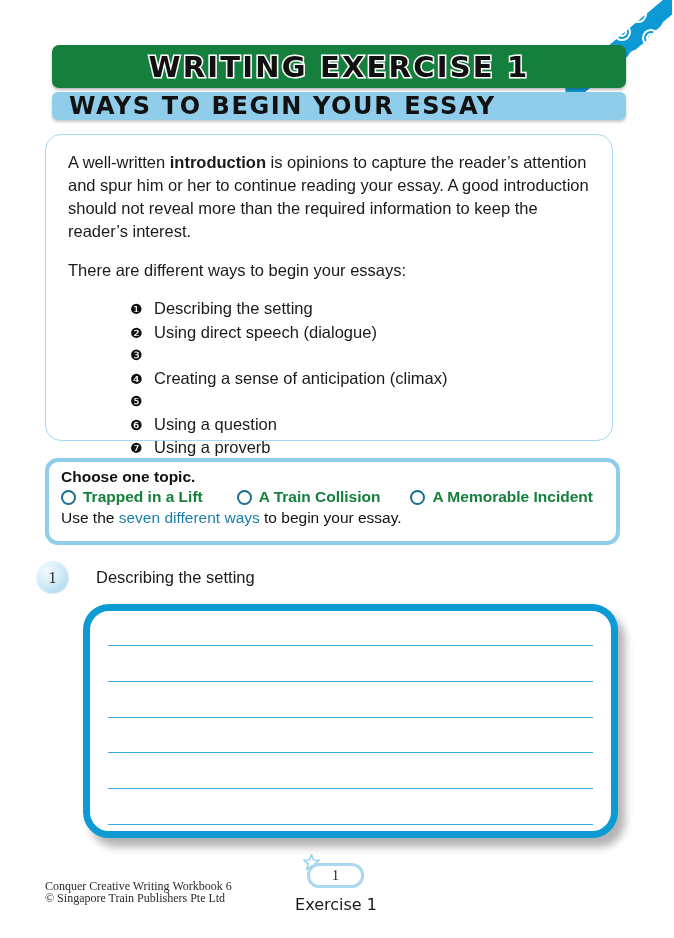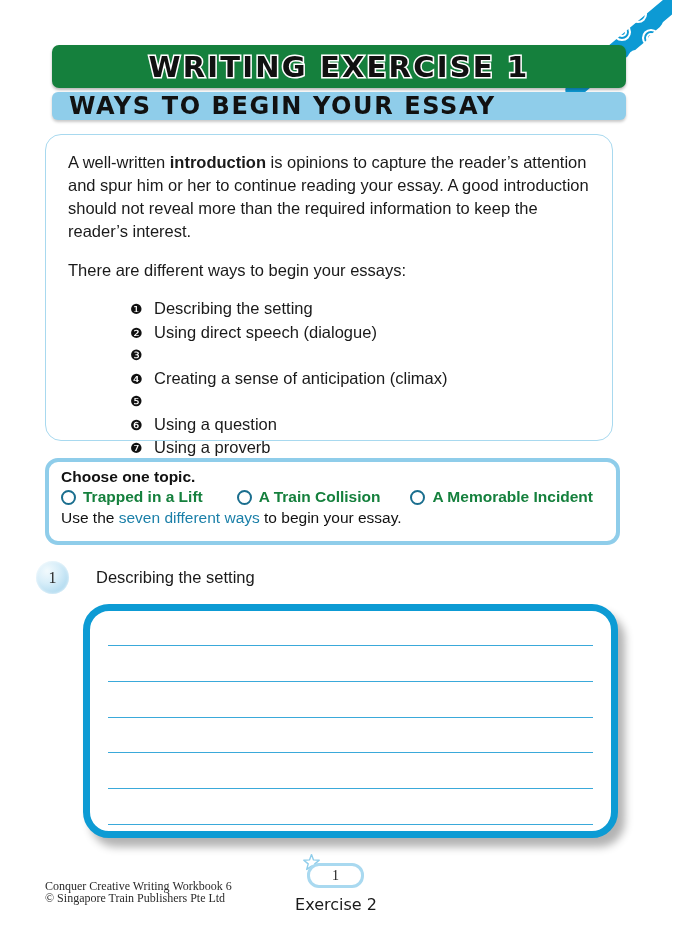--- a/index.html
+++ b/index.html
@@ -382,13 +382,13 @@
   <div>© Singapore Train Publishers Pte Ltd</div>
 </div>
 <div class="page-star">
   <svg width="19" height="19" viewBox="0 0 19 19" xmlns="http://www.w3.org/2000/svg">
     <polygon points="9.5,1.6 11.5,6.9 17.2,7.2 12.8,10.9 14.3,16.4 9.5,13.2 4.7,16.4 6.2,10.9 1.8,7.2 7.5,6.9" fill="#ffffff" stroke="#8fcdea" stroke-width="1.4" stroke-linejoin="round"></polygon>
   </svg>
 </div>
 <div class="page-pill">
   <span>1</span>
 </div>
-<div class="exercise-label">Exercise 2</div>
+<div class="exercise-label">Exercise 1</div>
 
 </body></html>

